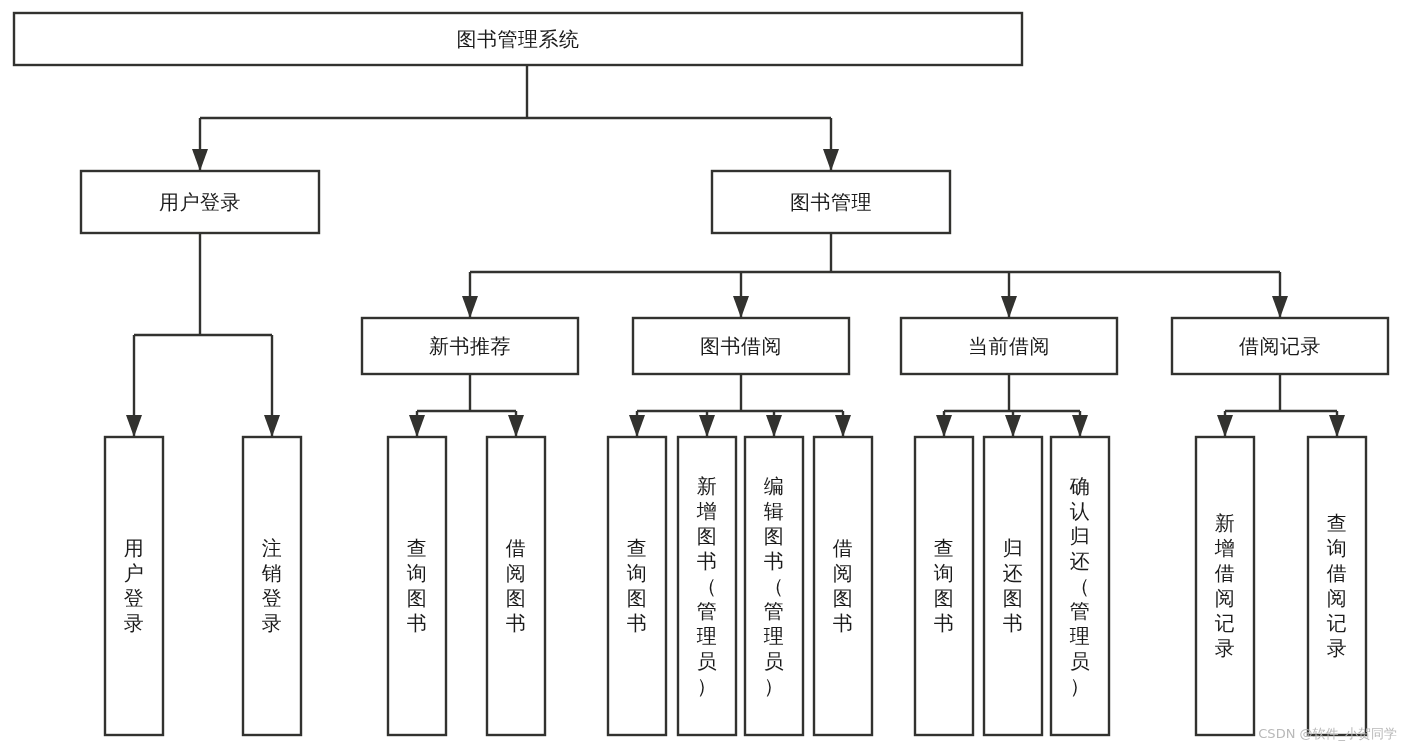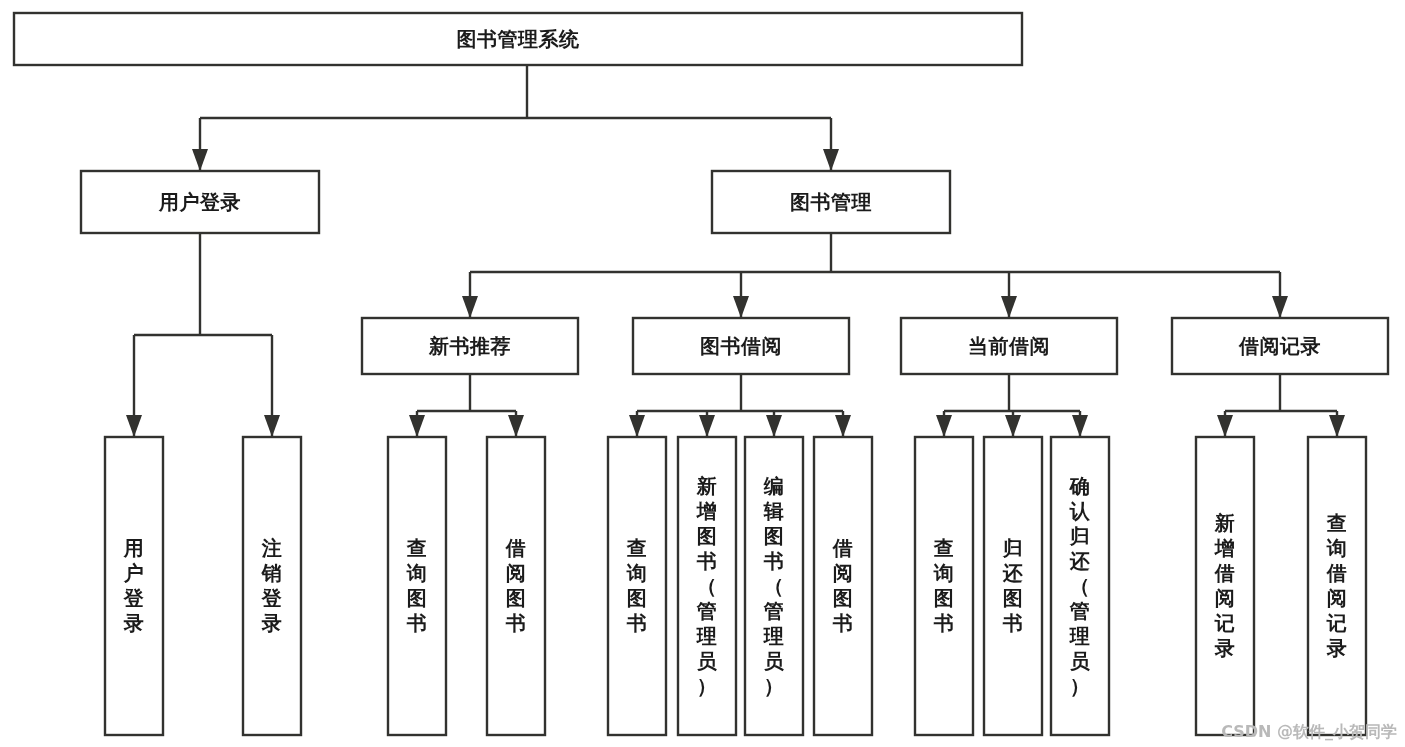--- a/index.html
+++ b/index.html
@@ -10,21 +10,20 @@
   body {
     width: 1405px;
     height: 747px;
     font-family: "DejaVu Sans", "Liberation Sans", sans-serif;
     overflow: hidden;
   }
   #diagram-root {
     position: relative;
     width: 1405px;
     height: 747px;
-    font-weight: bold;
   }
   svg#flow {
     position: absolute;
     top: 0;
     left: 0;
     width: 1405px;
     height: 747px;
     display: block;
   }
   .node-rect {
@@ -55,21 +54,21 @@
     font-size: 20px;
     fill: #1b1b1b;
     text-anchor: middle;
     letter-spacing: 0.5px;
   }
   .watermark {
     position: absolute;
     right: 8px;
     bottom: 4px;
     font-family: "DejaVu Sans", "Liberation Sans", sans-serif;
-    font-size: 16px;
+    font-size: 13px;
     color: #b9b9b9;
     white-space: nowrap;
     pointer-events: none;
   }
 </style>
 </head>
 <body>
 
 <div id="diagram-root">
 

